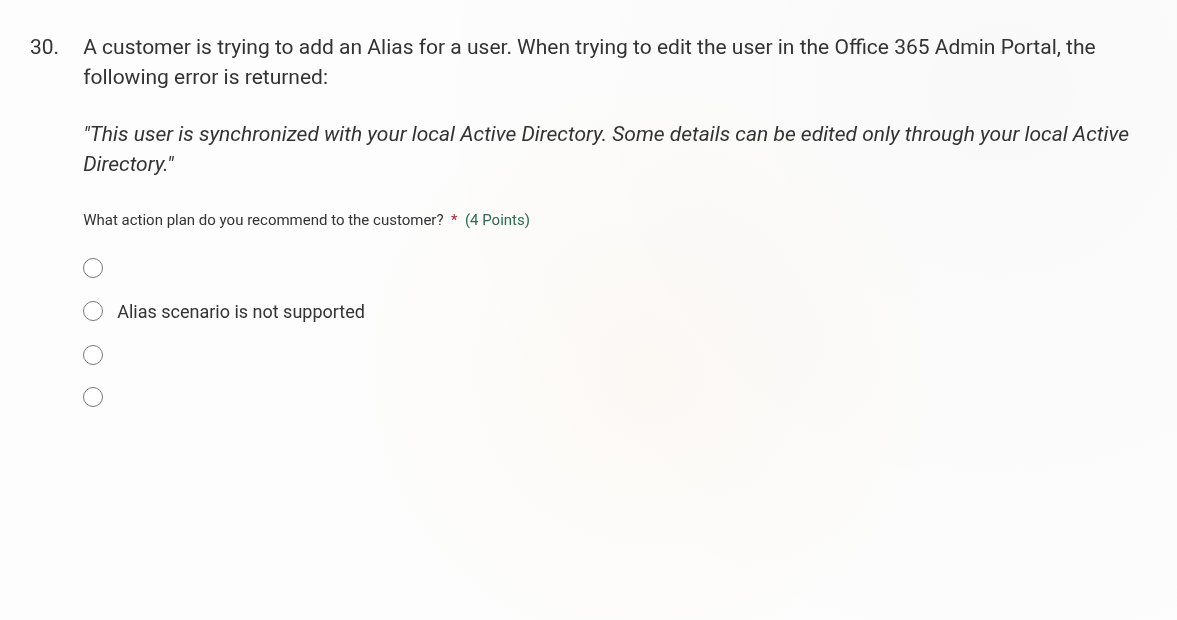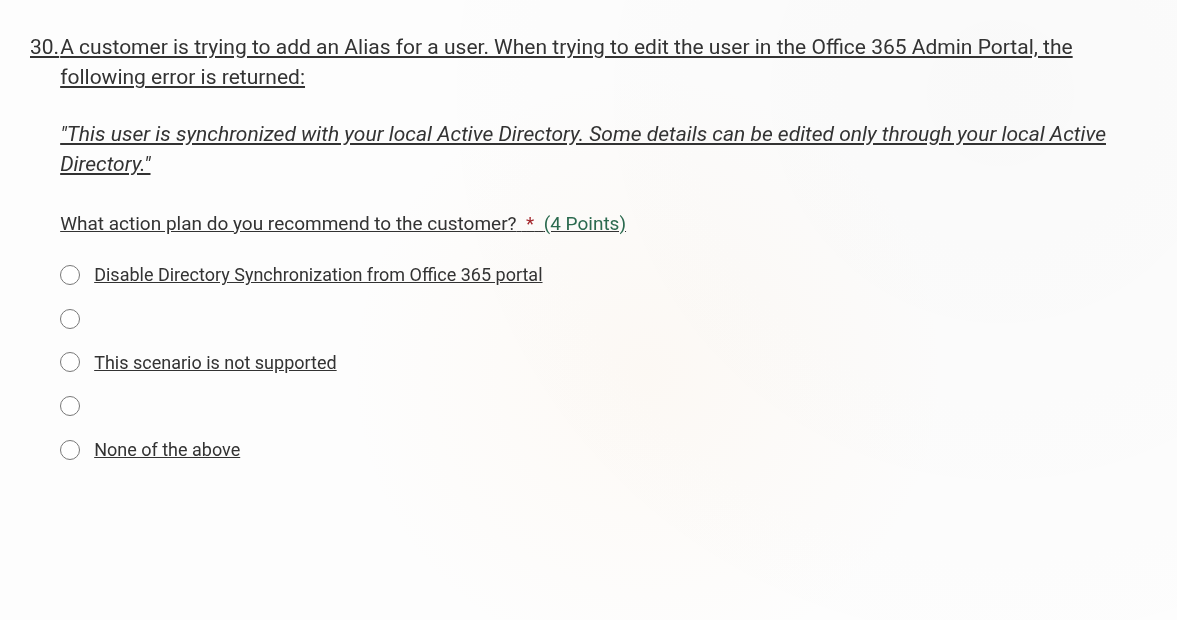--- a/index.html
+++ b/index.html
@@ -25,56 +25,55 @@
       linear-gradient(rgba(0,0,0,0.006), rgba(0,0,0,0.006));
     pointer-events: none;
     z-index: 0;
   }
 
   .question-block {
     position: relative;
     z-index: 1;
     padding: 32px 30px 20px 30px;
     box-sizing: border-box;
-    text-decoration: underline;
   }
 
   .q-row {
     display: flex;
     align-items: flex-start;
   }
 
   .q-number {
     font-size: 21px;
     line-height: 1.45;
     color: #333;
     white-space: nowrap;
   }
 
   .q-body {
     flex: 1;
-    margin-left: 1px;
+    margin-left: 24px;
   }
 
   .q-text {
     font-size: 21px;
     line-height: 1.45;
     color: #333;
   }
 
   .q-quote {
     font-size: 21px;
     line-height: 1.45;
     font-style: italic;
     color: #333;
     margin-top: 26px;
   }
 
   .q-prompt {
-    font-size: 19px;
+    font-size: 15px;
     line-height: 1.45;
     color: #333;
     margin-top: 30px;
   }
 
   .required-star {
     color: #a4262c;
   }
 
   .points {
@@ -121,34 +120,29 @@
       <div class="q-quote">"This user is synchronized with your local Active Directory. Some details can be edited only through your local Active Directory."</div>
       <div class="q-prompt">
         <span>What action plan do you recommend to the customer?</span>
         <span>&nbsp;</span><span class="required-star">*</span>
         <span>&nbsp;</span><span class="points">(4 Points)</span>
       </div>
 
       <div class="options">
         <div class="option">
           <span class="radio"></span>
-          <span class="option-label">Disable Directory Synchronization from Office 365 portal</span>
+        </div>
+        <div class="option">
+          <span class="radio"></span>
+          <span class="option-label">Alias scenario is not supported</span>
         </div>
         <div class="option">
           <span class="radio"></span>
         </div>
         <div class="option">
           <span class="radio"></span>
-          <span class="option-label">This scenario is not supported</span>
-        </div>
-        <div class="option">
-          <span class="radio"></span>
-        </div>
-        <div class="option">
-          <span class="radio"></span>
-          <span class="option-label">None of the above</span>
         </div>
       </div>
 
     </div>
   </div>
 
 </div>
 
 </body></html>

